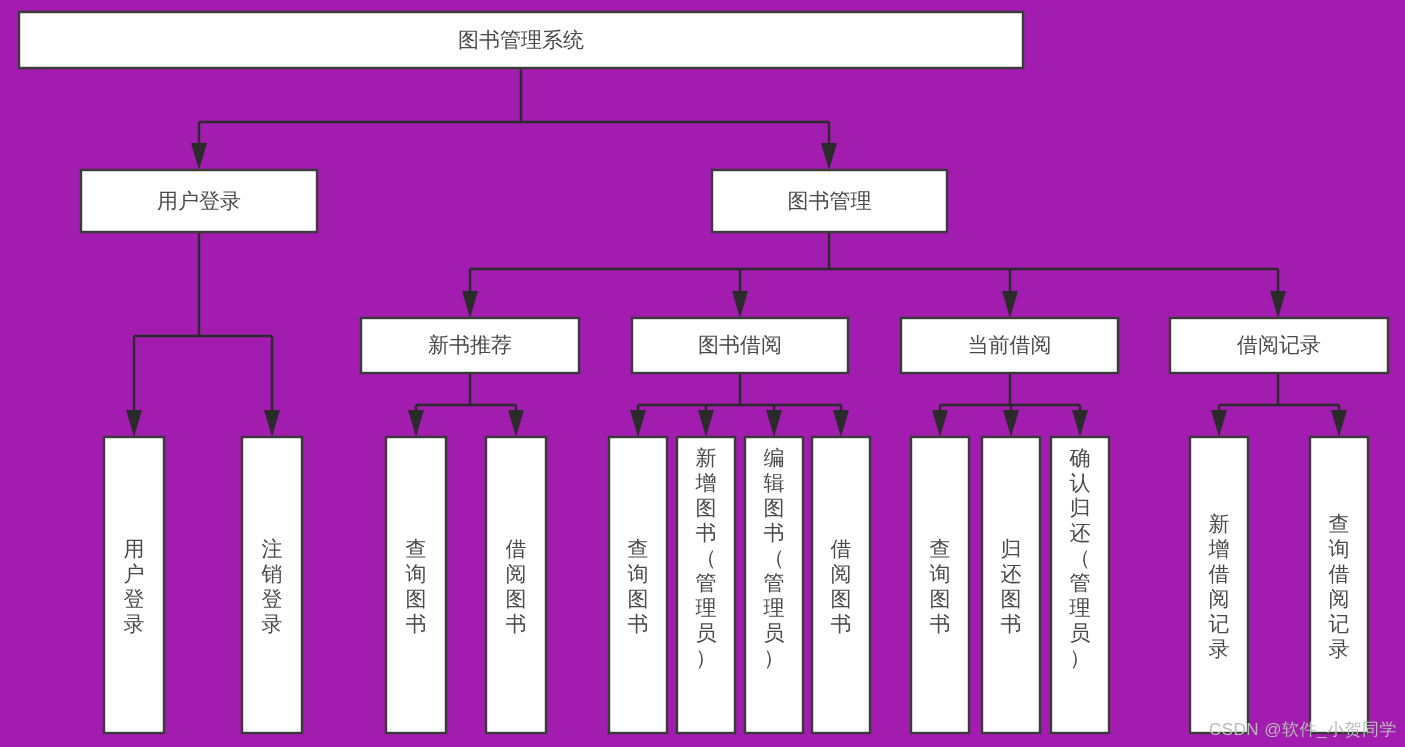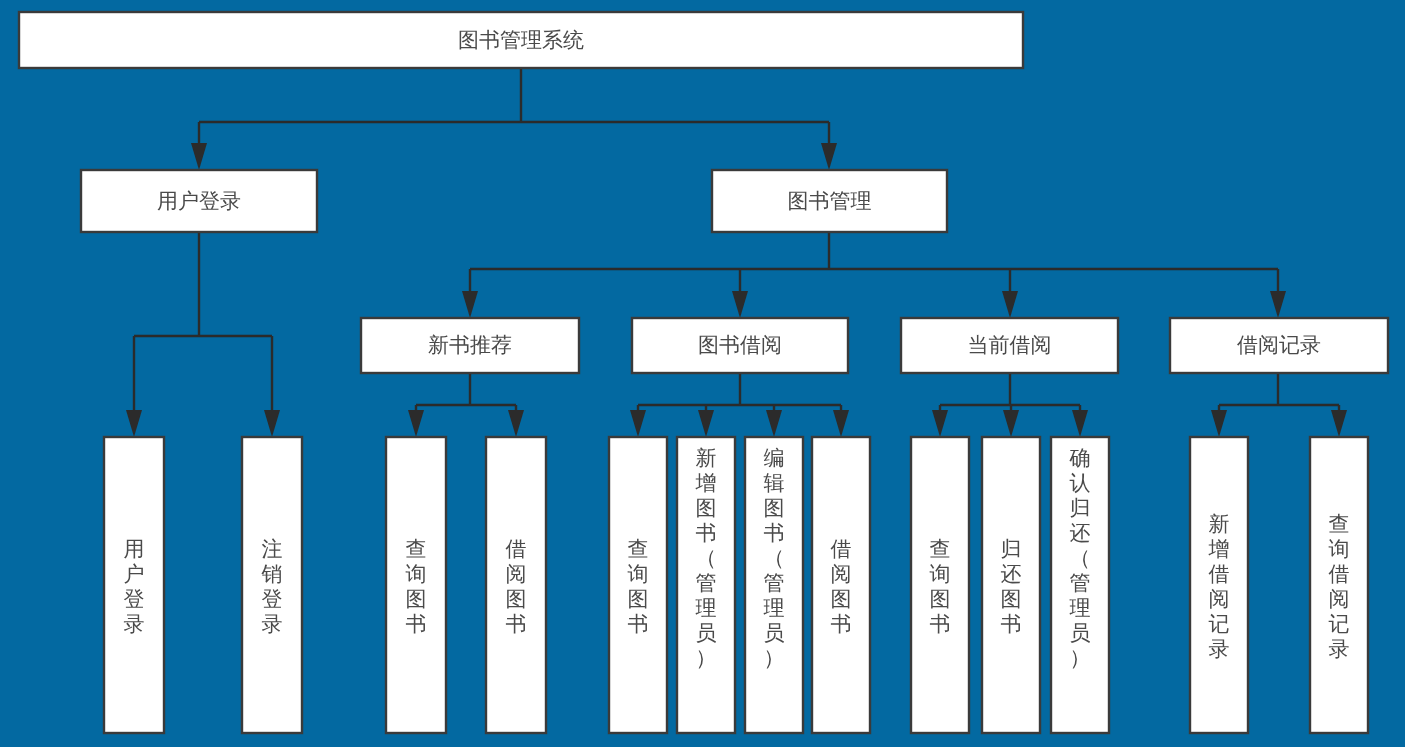--- a/index.html
+++ b/index.html
@@ -7,21 +7,21 @@
     padding: 0;
     background: #ffffff;
   }
   body {
     font-family: "Liberation Sans", "DejaVu Sans", sans-serif;
   }
   #diagram-root {
     position: relative;
     width: 1405px;
     height: 747px;
-    background: #0369a1;
+    background: #a21caf;
     overflow: hidden;
   }
   svg#tree-svg {
     position: absolute;
     left: 0;
     top: 0;
     width: 1405px;
     height: 747px;
   }
   .node-box {
@@ -226,13 +226,14 @@
           <text class="node-label-vertical"><tspan x="1219" y="531">新</tspan><tspan x="1219" y="556">增</tspan><tspan x="1219" y="581">借</tspan><tspan x="1219" y="606">阅</tspan><tspan x="1219" y="631">记</tspan><tspan x="1219" y="656">录</tspan></text>
         </g>
         <g>
           <rect class="node-box" x="1310" y="437" width="58" height="296"></rect>
           <text class="node-label-vertical"><tspan x="1339" y="531">查</tspan><tspan x="1339" y="556">询</tspan><tspan x="1339" y="581">借</tspan><tspan x="1339" y="606">阅</tspan><tspan x="1339" y="631">记</tspan><tspan x="1339" y="656">录</tspan></text>
         </g>
       </g>
 
   </svg>
 
+  <div class="watermark">CSDN @软件_小贺同学</div>
 </div>
 
 </body></html>

